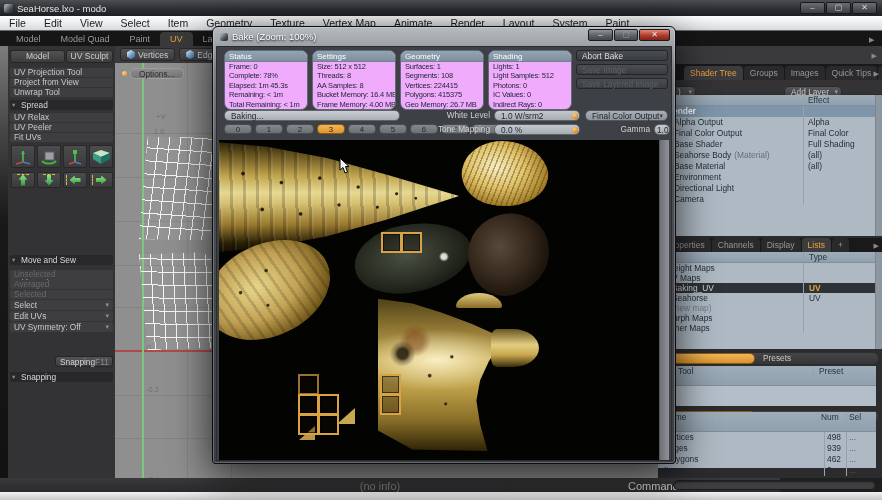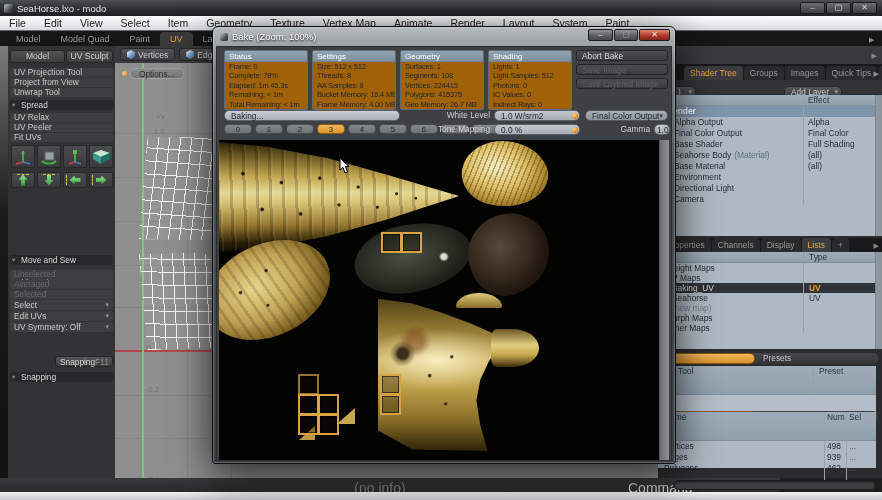--- a/index.html
+++ b/index.html
@@ -106,46 +106,46 @@
   .ltype{width:73px;border-left:1px solid #97a2ac;padding-left:5px;}
   .lrow2.sel{background:#2e3338;color:#d8d8d8;}
   .lrow2.sel .ltype{color:#e8a23c;font-weight:bold;}
   .lrow2.dim .lname{color:#6f7e8a;}
   .phead{position:relative;height:11px;background:linear-gradient(#454548,#353538);border-radius:5px;
          color:#c8c8c8;font-size:8.3px;line-height:11px;}
   .ptab{position:absolute;left:0;top:0;width:95px;height:11px;border-radius:5px;
         background:linear-gradient(#f2b65a,#d9932c);border:1px solid #8a5c14;}
   .plabel{position:absolute;left:103px;top:0;}
   .tblhead{display:flex;background:linear-gradient(#9fadb9,#90a0ad);border-bottom:1px solid #7f8f9c;
-           color:#273440;height:29px;line-height:11px;font-size:8.4px;}
+           color:#273440;height:20px;line-height:11px;font-size:8.4px;gap:6px;}
   .irow{display:flex;height:11px;line-height:11px;font-size:8.4px;color:#1f2a35;}
   .icell-name{flex:1;padding-left:6px;}
   .icell-num{width:22px;border-left:1px solid #97a2ac;padding-left:2px;}
   .icell-sel{width:30px;border-left:1px solid #97a2ac;padding-left:2px;color:#4d5d6b;}
 
   
   .statusbar{left:0;top:478px;width:780px;height:14px;background:linear-gradient(#3a3a3c,#2a2a2c);
-             color:#7e7e7e;font-size:14px;}
+             color:#7e7e7e;font-size:11px;}
   .cmdinput{position:absolute;left:673px;top:2px;width:203px;height:10px;border-radius:5px;
             background:#3f3f42;border:1px solid #1e1e20;box-shadow:inset 0 1px 2px rgba(0,0,0,.6);}
   .bottomstrip{left:0;top:492px;width:882px;height:8px;background:linear-gradient(#f2f2f2,#c6c8ca);}
 
   
   .dlg{left:212px;top:26px;width:464px;height:438px;border-radius:6px 6px 3px 3px;z-index:50;
        background:linear-gradient(#b6bbbf,#7b8084 10%,#4c5054 35%,#3a3e42);
        border:1px solid #0c0d0e;box-shadow:0 10px 40px rgba(0,0,0,.75), inset 0 0 0 1px rgba(255,255,255,.22);}
   .dtitle{position:absolute;left:0;top:0;width:100%;height:19px;display:flex;align-items:center;
           color:#ffffff;font-size:9.5px;text-shadow:0 1px 2px #000;padding-left:7px;}
   .dbtns{position:absolute;right:5px;top:2px;display:flex;gap:1px;}
   .dbtn{height:12px;border-radius:2px;border:1px solid #1a1b1c;font-size:8px;line-height:10px;text-align:center;
         color:#e8e8e8;background:linear-gradient(#8f9397,#595d61 60%,#44484c);}
   .dbtn.close{background:linear-gradient(#e08a74,#b03a2c 55%,#7e241a);width:31px;}
   .dbody{position:absolute;left:3px;top:19px;width:456px;height:415px;background:#3d4044;
          border:1px solid #2a2c2e;border-radius:0 0 2px 2px;}
-  .ibox{position:absolute;width:84px;height:60px;background:#a16207;border-radius:2px;overflow:hidden;
+  .ibox{position:absolute;width:84px;height:60px;background:#f0abfc;border-radius:7px;overflow:hidden;
         border:1px solid #5e6a74;}
   .ibox-h{height:11px;line-height:11px;background:linear-gradient(#93a4b2,#7e90a0);color:#fff;
           font-size:8px;padding-left:4px;border-bottom:1px solid #74848f;}
   .ibox-r{font-size:7.5px;letter-spacing:-0.2px;line-height:9.4px;color:#1b2631;padding-left:4px;white-space:nowrap;}
   .dlgbtn{position:absolute;width:92px;height:11px;line-height:10px;background:linear-gradient(#4a4d51,#393c40);
           border:1px solid #232527;border-radius:3px;color:#d8d8d8;font-size:8.3px;padding-left:5px;}
   .dlgbtn.off{color:#5c6064;}
   .pill{position:absolute;height:11px;line-height:10px;border-radius:5px;background:linear-gradient(#c9ced3,#a9b0b6);
         border:1px solid #5e6165;color:#23292f;font-size:8.3px;padding-left:6px;white-space:nowrap;}
   .field{position:absolute;height:11px;line-height:10px;border-radius:5px;background:linear-gradient(#c2c8cd,#a6adb3);

